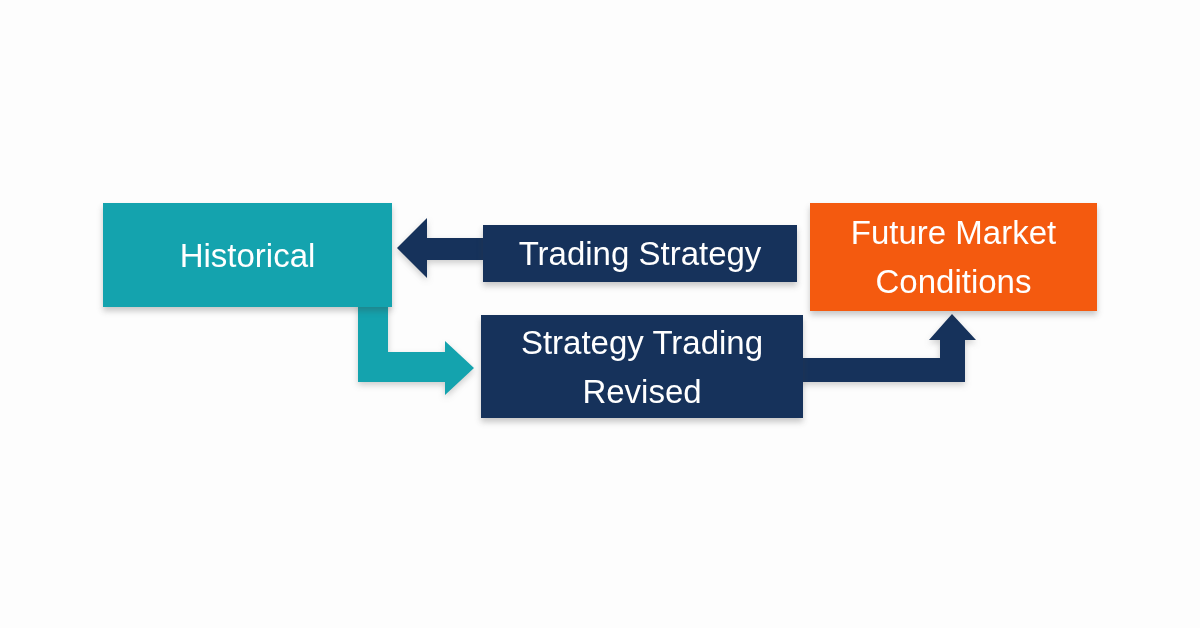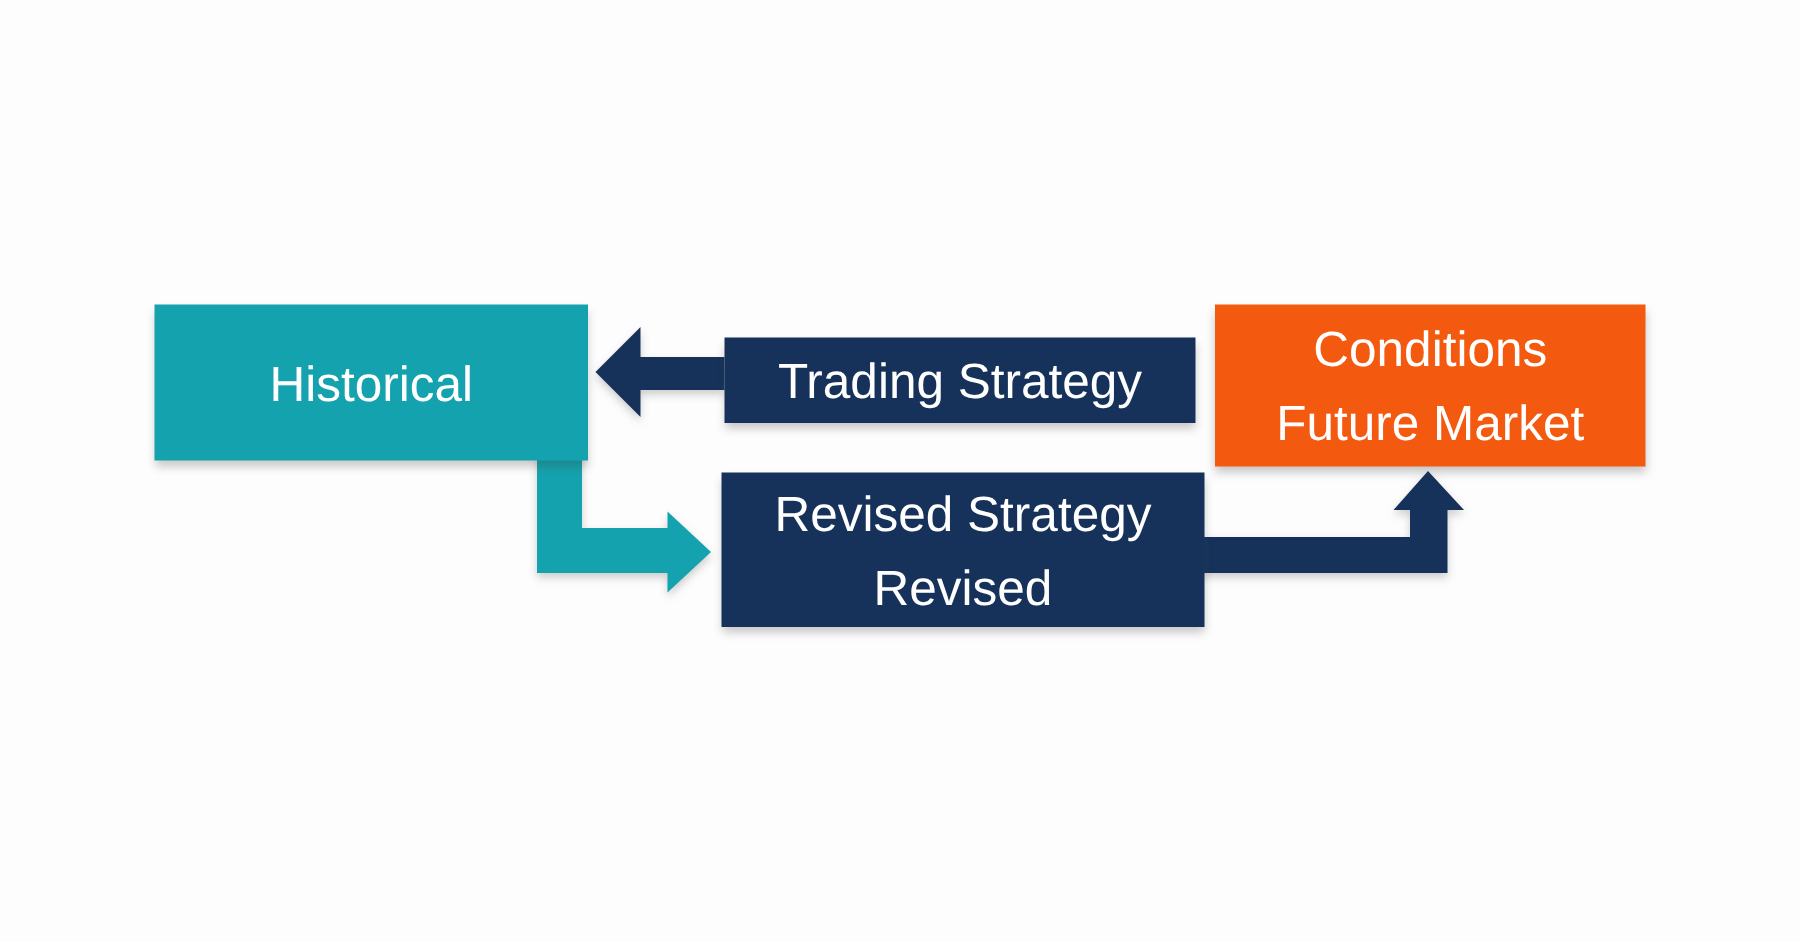--- a/index.html
+++ b/index.html
@@ -64,22 +64,22 @@
 
   <div class="node node-teal node-historical">
     <div class="line">Historical</div>
   </div>
 
   <div class="node node-navy node-trading">
     <div class="line">Trading Strategy</div>
   </div>
 
   <div class="node node-navy node-revised">
-    <div class="line">Revised Strategy</div>
+    <div class="line">Strategy Trading</div>
     <div class="line">Revised</div>
   </div>
 
   <div class="node node-orange node-future">
+    <div class="line">Future Market</div>
     <div class="line">Conditions</div>
-    <div class="line">Future Market</div>
   </div>
 
 </div>
 
 </body></html>

